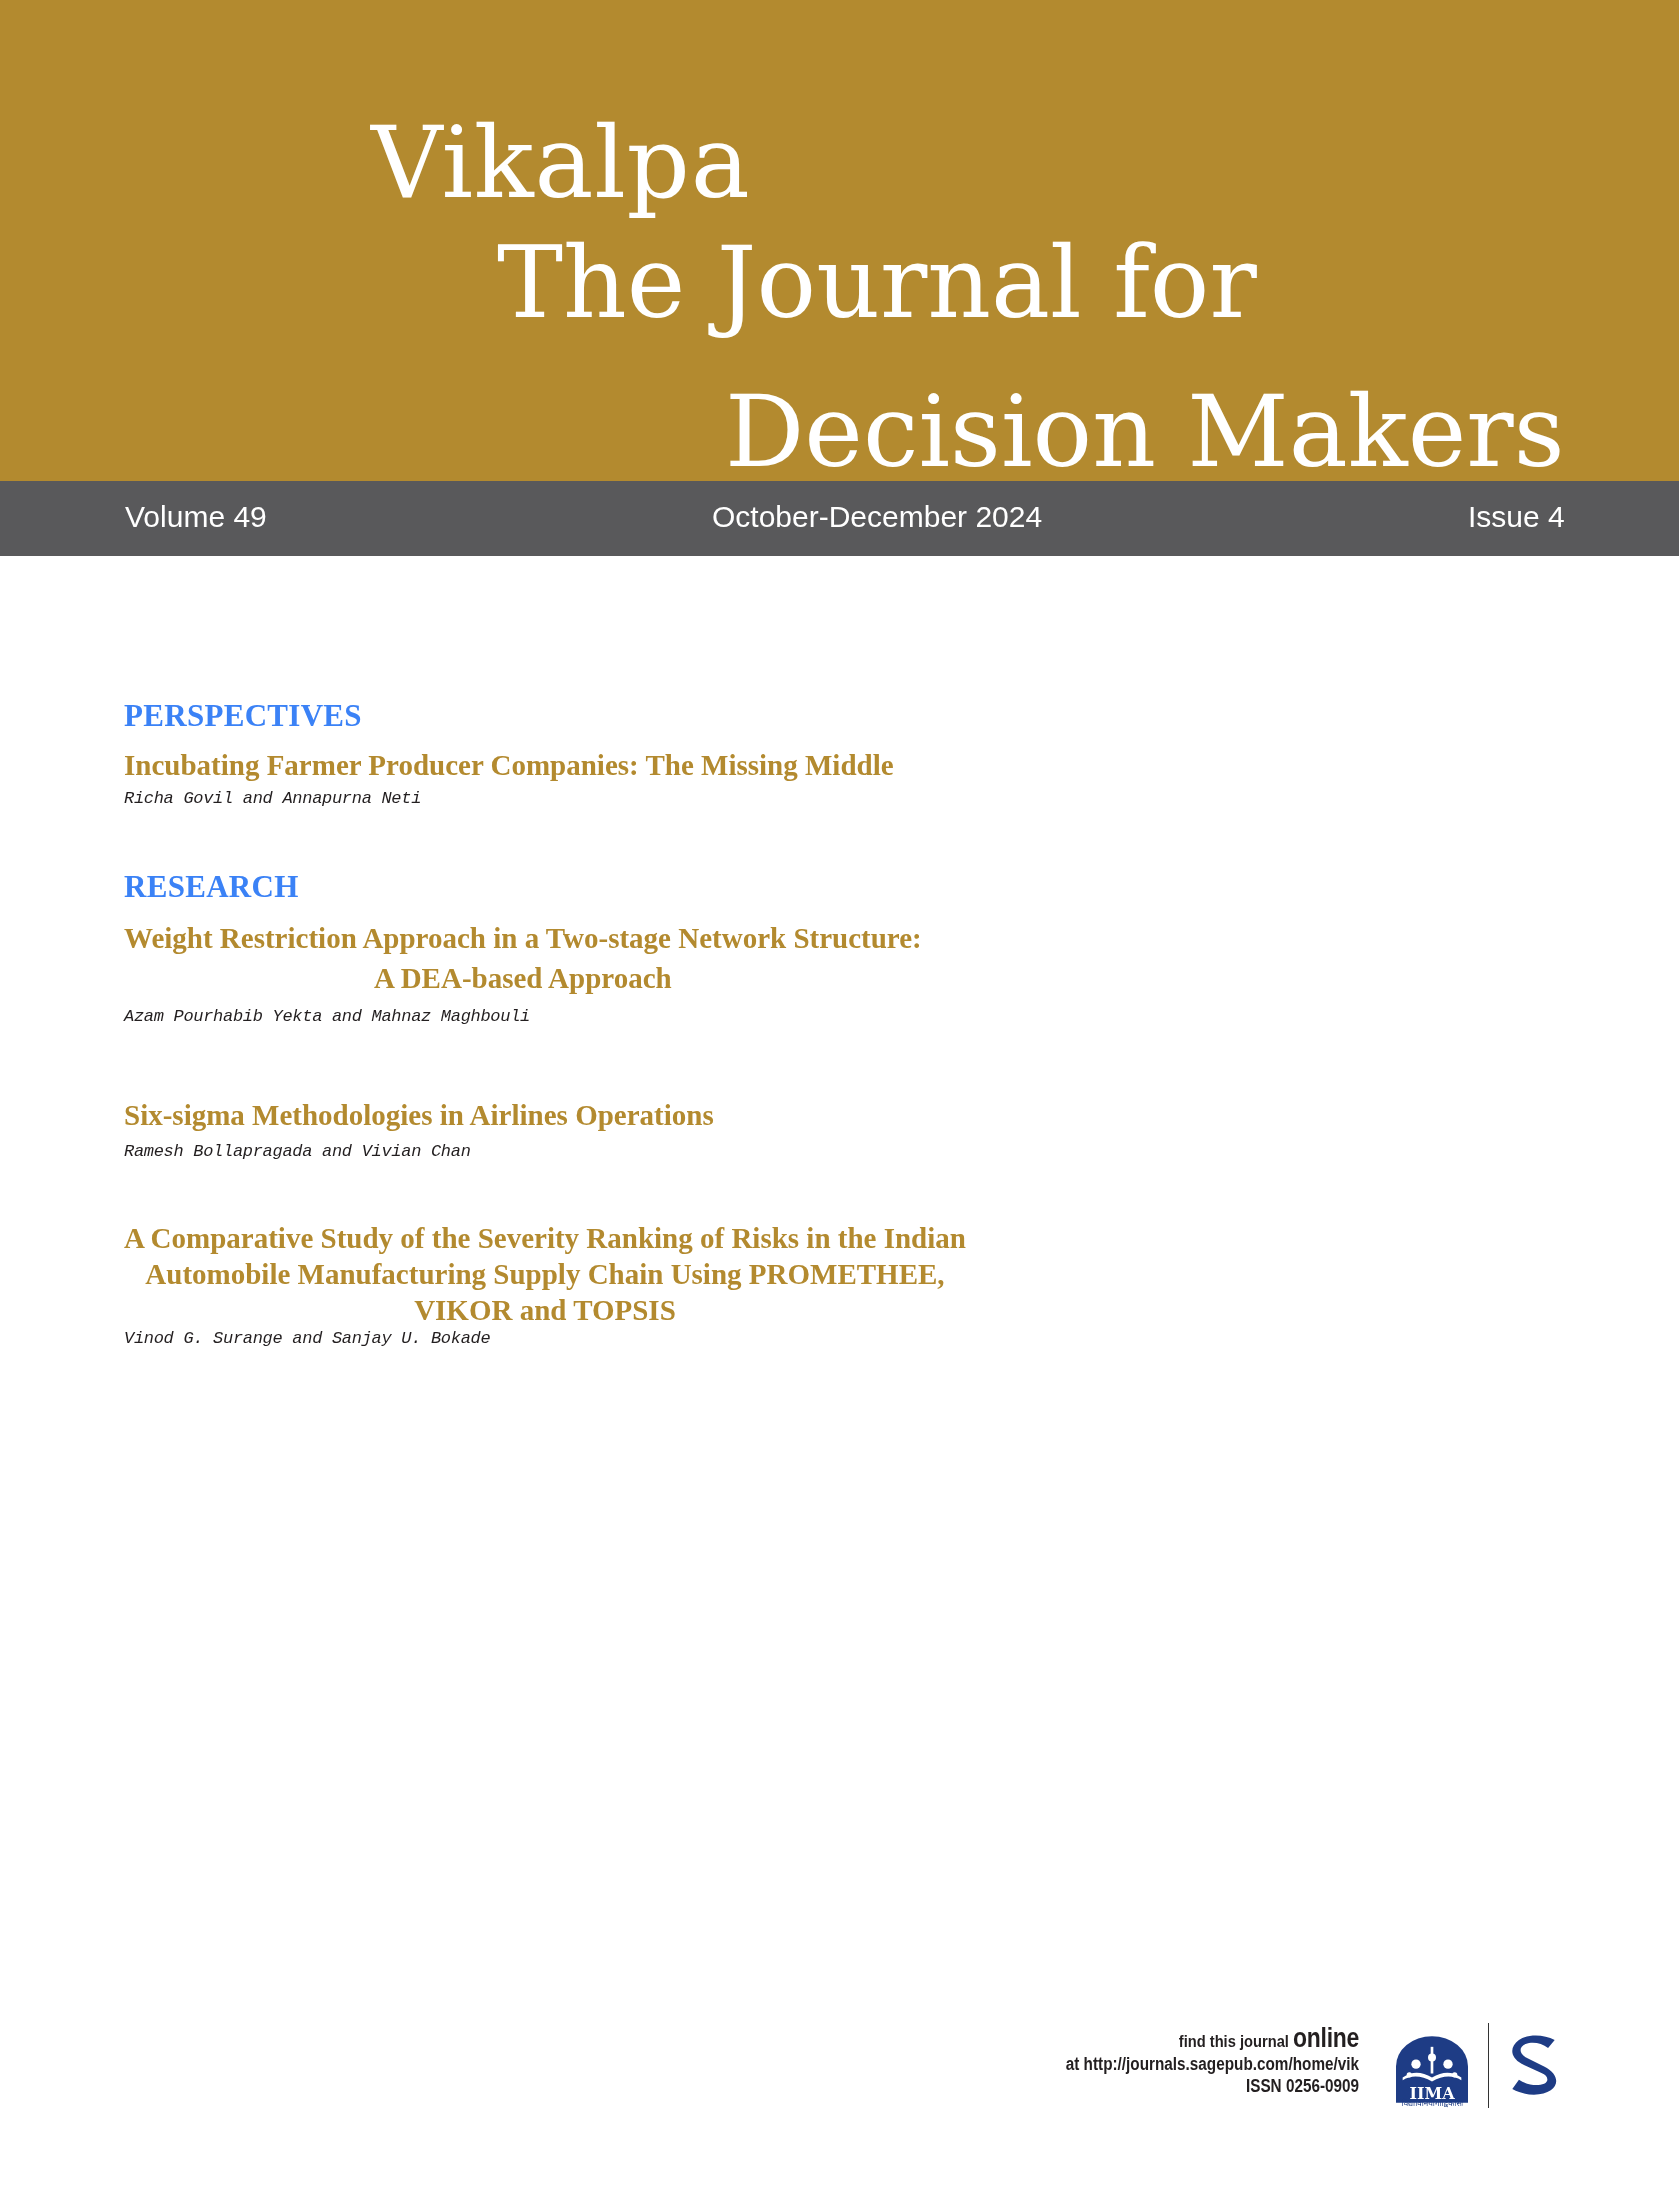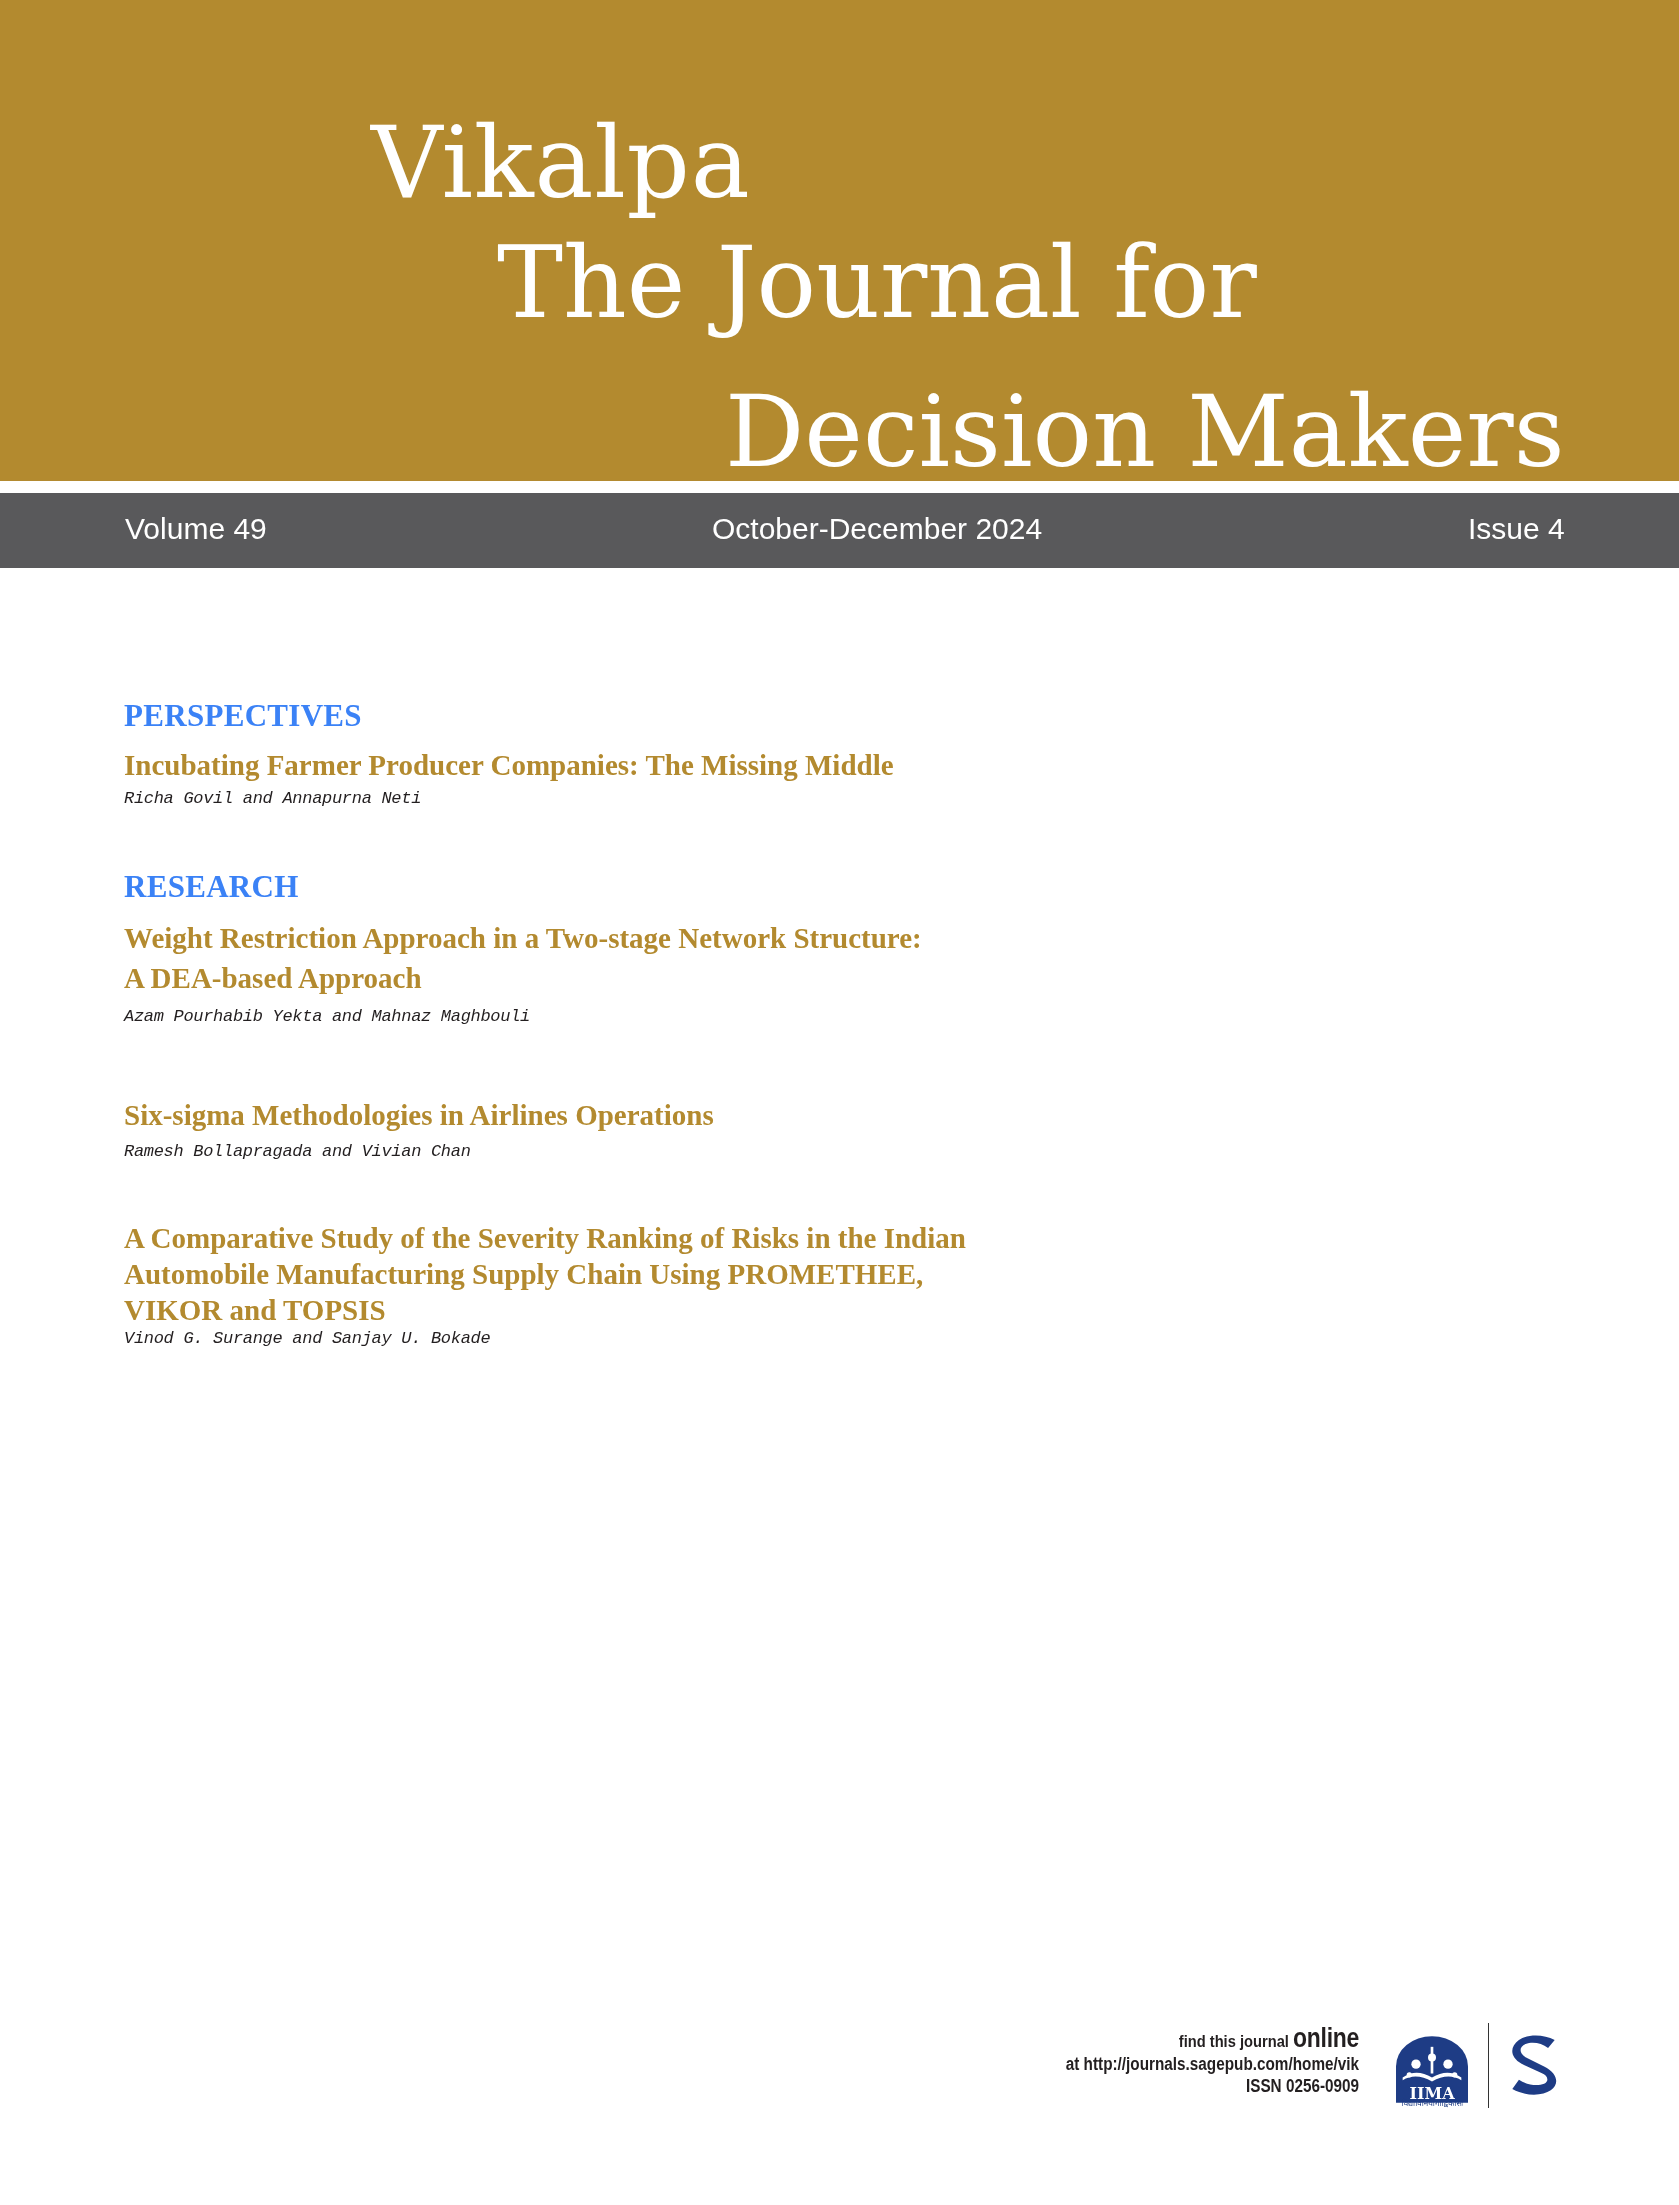--- a/index.html
+++ b/index.html
@@ -19,36 +19,36 @@
     font-family: "DejaVu Serif", serif; 
     transform-origin: left top; line-height: 1;
   }
   .t1 { left: 371px; top: 113px; font-size: 99px; letter-spacing: 0.7px; }
   .t2 { left: 497px; top: 233px; font-size: 99px; }
   .t3 { left: 725px; top: 353px; font-size: 99px; margin-top: 29px; }
 
   .infobar {
     position: absolute; left: 0; top: 481px; width: 1679px; height: 75px;
     background: #59595B; color: #ffffff;
-    font-family: "Liberation Sans", sans-serif; font-size: 30px; margin-top: 12px;
+    font-family: "Liberation Sans", sans-serif; font-size: 30px;
   }
   .infobar span { position: absolute; top: 20.7px; line-height: 1; white-space: nowrap; }
   .vol { left: 125px; }
   .date { left: 712px; }
   .issue { left: 1468px; }
 
   .section-head {
     position: absolute; left: 124px; color: #3b82f6;
     font-family: "Liberation Serif", serif; font-weight: bold;
     font-size: 31px; line-height: 1; white-space: nowrap; letter-spacing: 0.3px;
   }
   .art-title {
     position: absolute; left: 124px; color: #B38A2F;
     font-family: "Liberation Serif", serif; font-weight: bold;
-    font-size: 29px; white-space: nowrap;
+    font-size: 29px; white-space: nowrap; text-align: center;
   }
   .art-authors {
     position: absolute; left: 124px; color: #231F20;
     font-family: Liberation Mono, monospace; font-style: italic;
     font-size: 17px; line-height: 1; white-space: nowrap; letter-spacing: -0.3px;
   }
   .art-title .ln { display: block; }
 
   .footer-text {
     position: absolute; right: 320px; top: 2025px; text-align: right;

